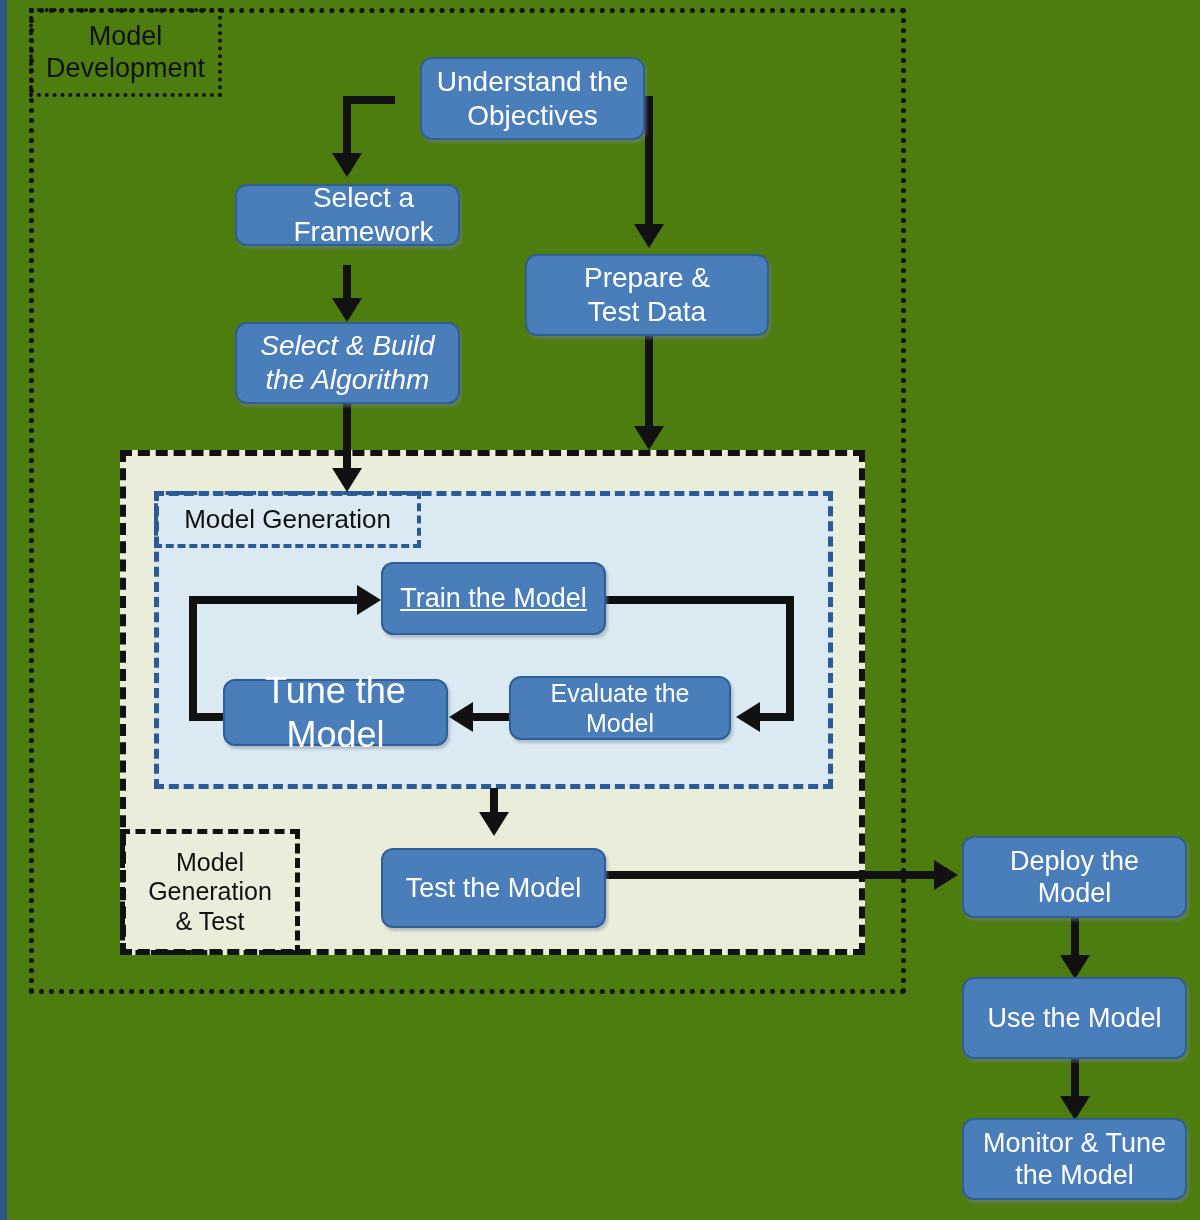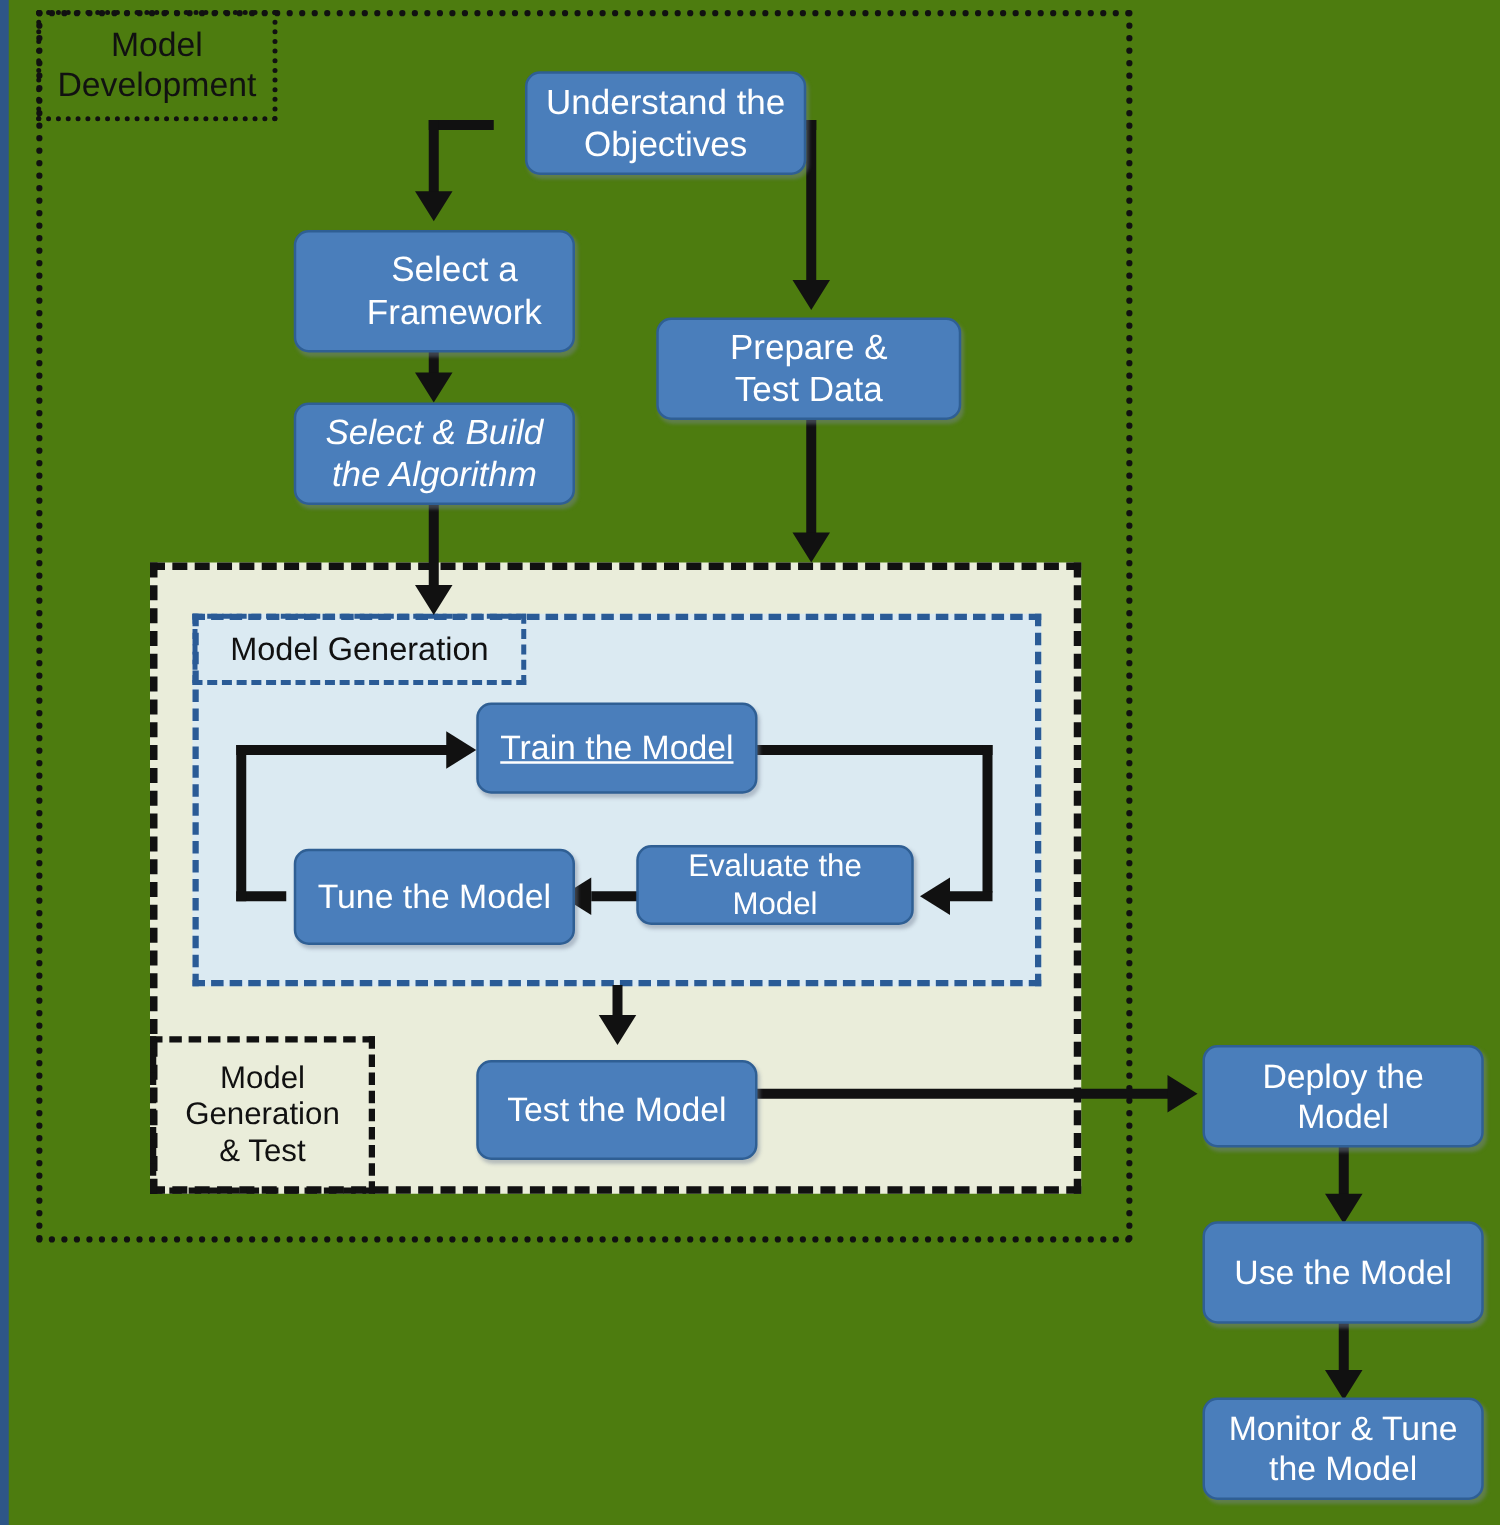--- a/index.html
+++ b/index.html
@@ -153,35 +153,35 @@
 
   <div class="edge edge-v" style="left:1064px; top:917px; width:8px; height:44px;"></div>
   <div class="arrow arrow-down" style="left:1053px; top:955px;"></div>
 
   <div class="edge edge-v" style="left:1064px; top:1058px; width:8px; height:44px;"></div>
   <div class="arrow arrow-down" style="left:1053px; top:1096px;"></div>
 
   <div class="node" style="left:381px; top:57px; width:225px; height:83px; font-size:28px;margin-left:32px;">Understand the
 Objectives</div>
 
-  <div class="node" style="left:228px; top:184px; width:225px; height:98px; font-size:28px;padding-left:32px;">Select a
+  <div class="node" style="left:228px; top:184px; width:225px; height:62px; font-size:28px;padding-left:32px;">Select a
 Framework</div>
 
   <div class="node" style="left:518px; top:254px; width:244px; height:82px; font-size:28px;">Prepare &amp;
 Test Data</div>
 
   <div class="node" style="left:228px; top:322px; width:225px; height:82px; font-size:28px;font-style:italic;">Select &amp; Build
 the Algorithm</div>
 
   <div class="node" style="left:374px; top:562px; width:225px; height:73px; font-size:27px;text-decoration:underline;">Train the Model</div>
 
   <div class="node" style="left:502px; top:676px; width:222px; height:64px; font-size:25px;text-align:center;">Evaluate the
 Model</div>
 
-  <div class="node" style="left:228px; top:679px; width:225px; height:77px; font-size:27px;">Tune the Model</div>
+  <div class="node" style="left:216px; top:679px; width:225px; height:67px; font-size:36px;">Tune the Model</div>
 
   <div class="node" style="left:374px; top:848px; width:225px; height:80px; font-size:27px;">Test the Model</div>
 
   <div class="node" style="left:955px; top:836px; width:225px; height:82px; font-size:27px;">Deploy the
 Model</div>
 
   <div class="node" style="left:955px; top:977px; width:225px; height:82px; font-size:27px;">Use the Model</div>
 
   <div class="node" style="left:955px; top:1118px; width:225px; height:82px; font-size:27px;">Monitor &amp; Tune
 the Model</div>

